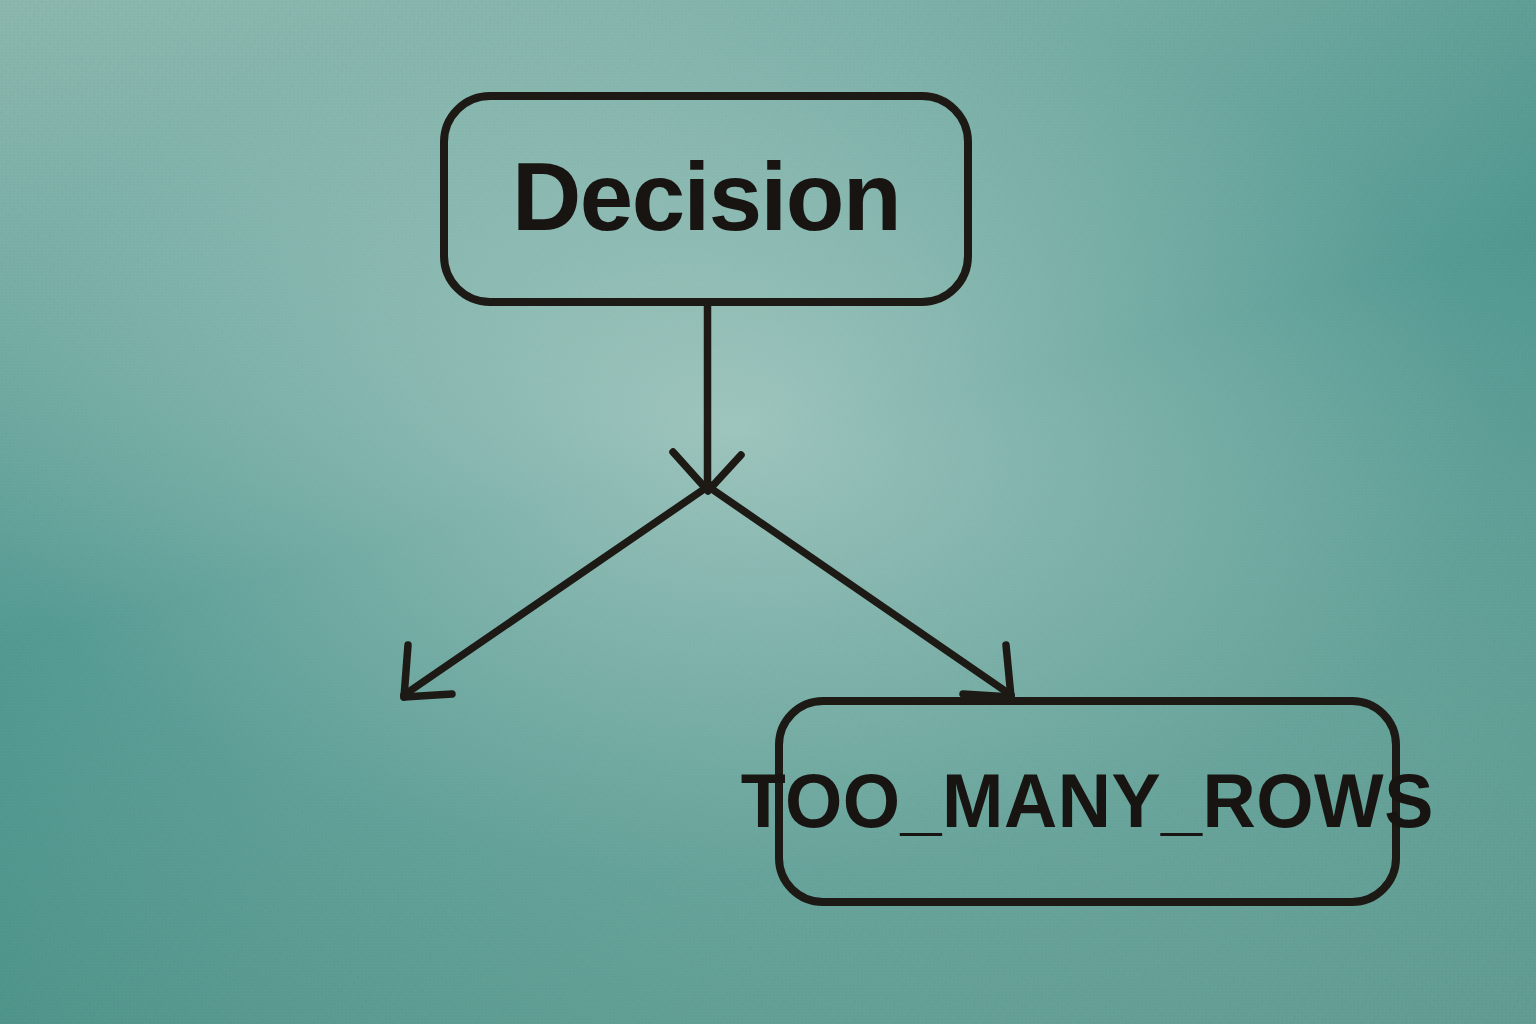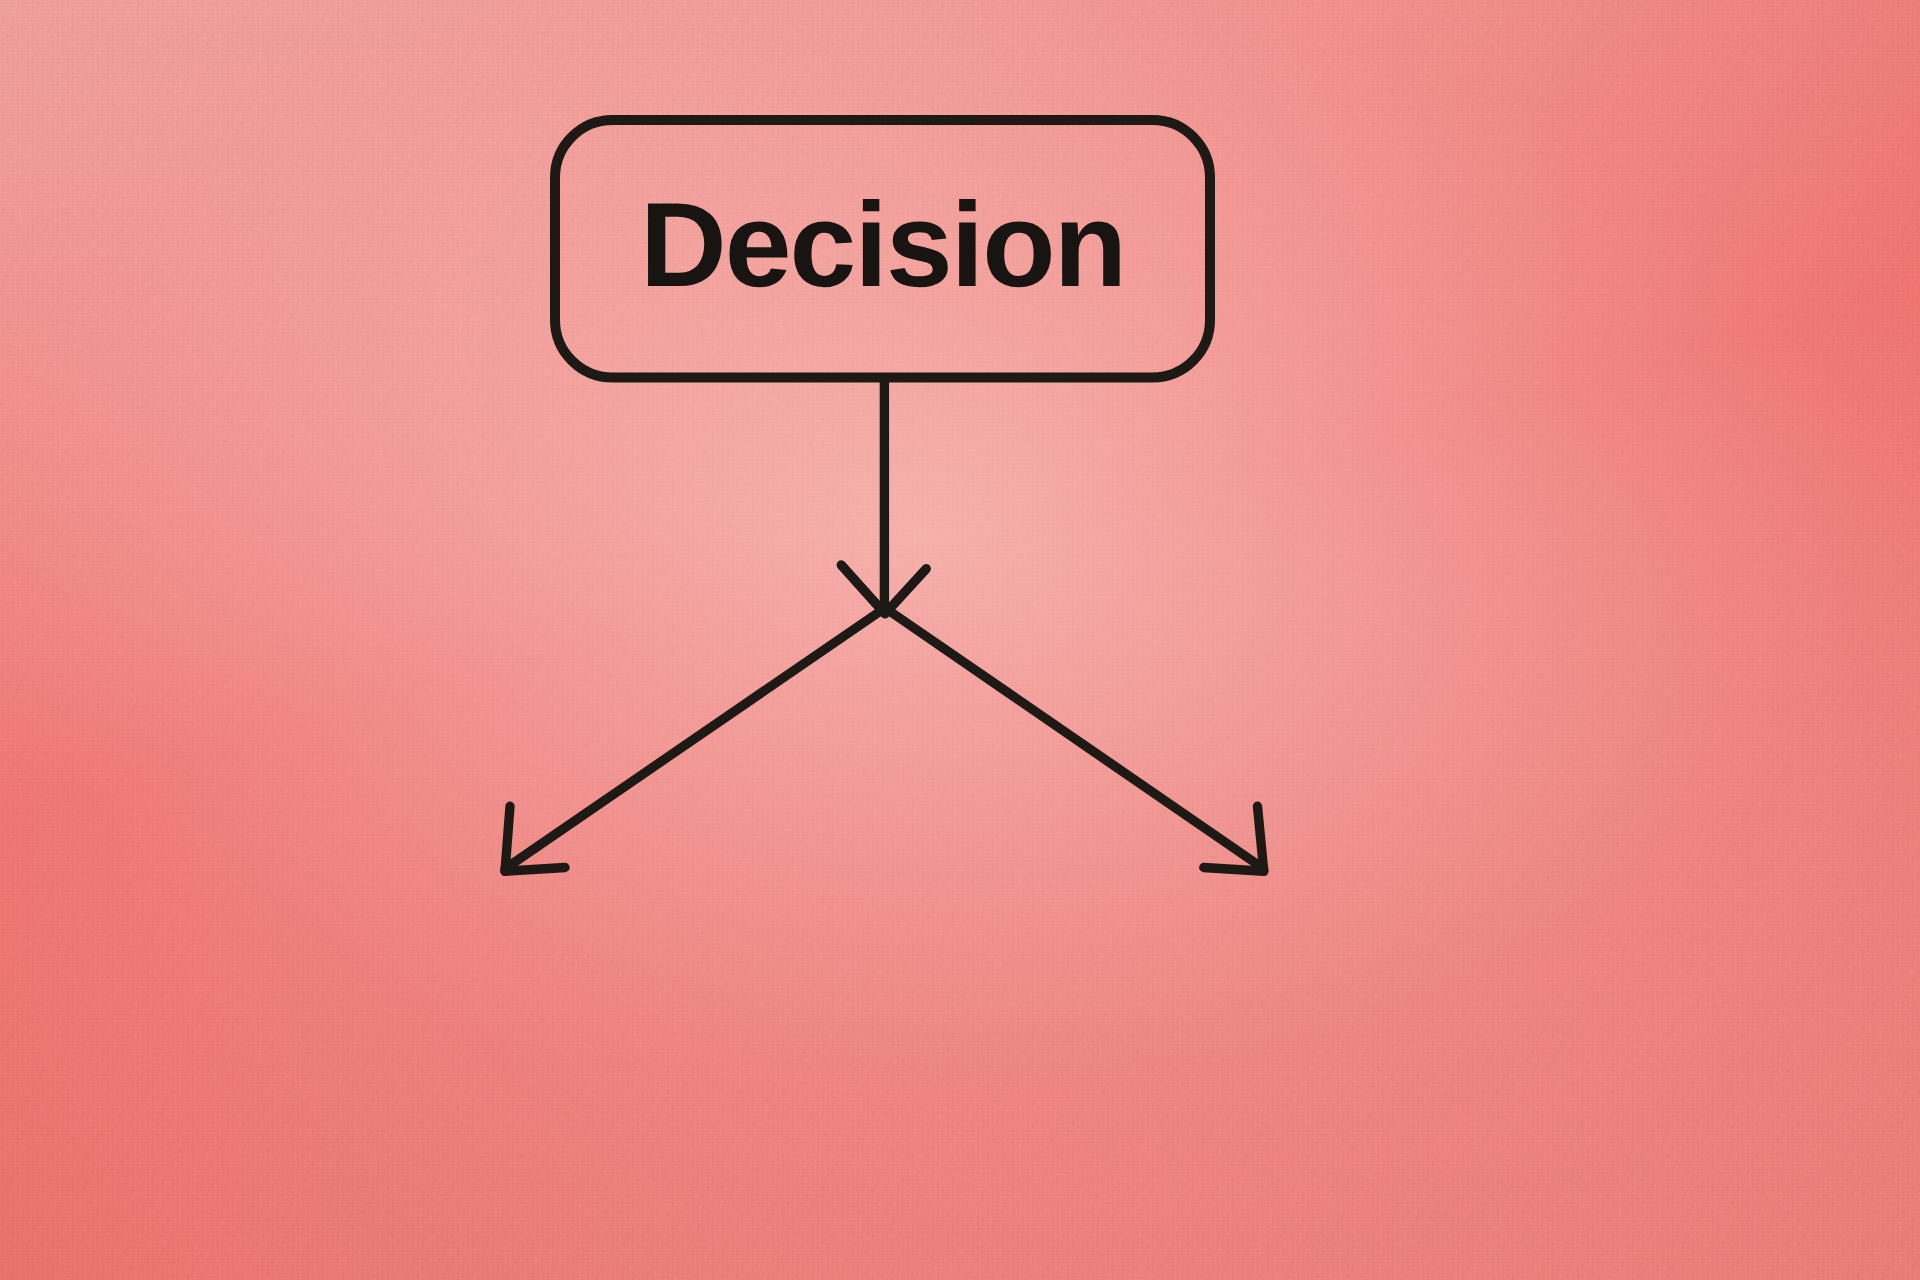--- a/index.html
+++ b/index.html
@@ -6,21 +6,21 @@
   html, body {
     margin: 0;
     padding: 0;
     background: #e9e5dc;
   }
   #canvas {
     position: relative;
     width: 1536px;
     height: 1024px;
     overflow: hidden;
-    background-color: #ef4444;
+    background-color: #0f766e;
     font-family: "Liberation Sans", sans-serif;
   }
   
   #paper-texture {
     position: absolute;
     inset: 0;
     pointer-events: none;
     background-image:
       repeating-linear-gradient(0deg,
         rgba(255,255,255,0.55) 0px,
@@ -177,14 +177,17 @@
       <path class="edge-head" d="M 1011 697 L 1006 645"></path>
       <path class="edge-head" d="M 1011 697 L 963 694"></path>
     </g>
   </svg>
 
   <div class="node" id="node-decision">
     <span class="node-label">Decision</span>
   </div>
 
 
+  <div class="node" id="node-too-many-rows">
+    <span class="node-label">TOO_MANY_ROWS</span>
+  </div>
 
 </div>
 
 </body></html>

